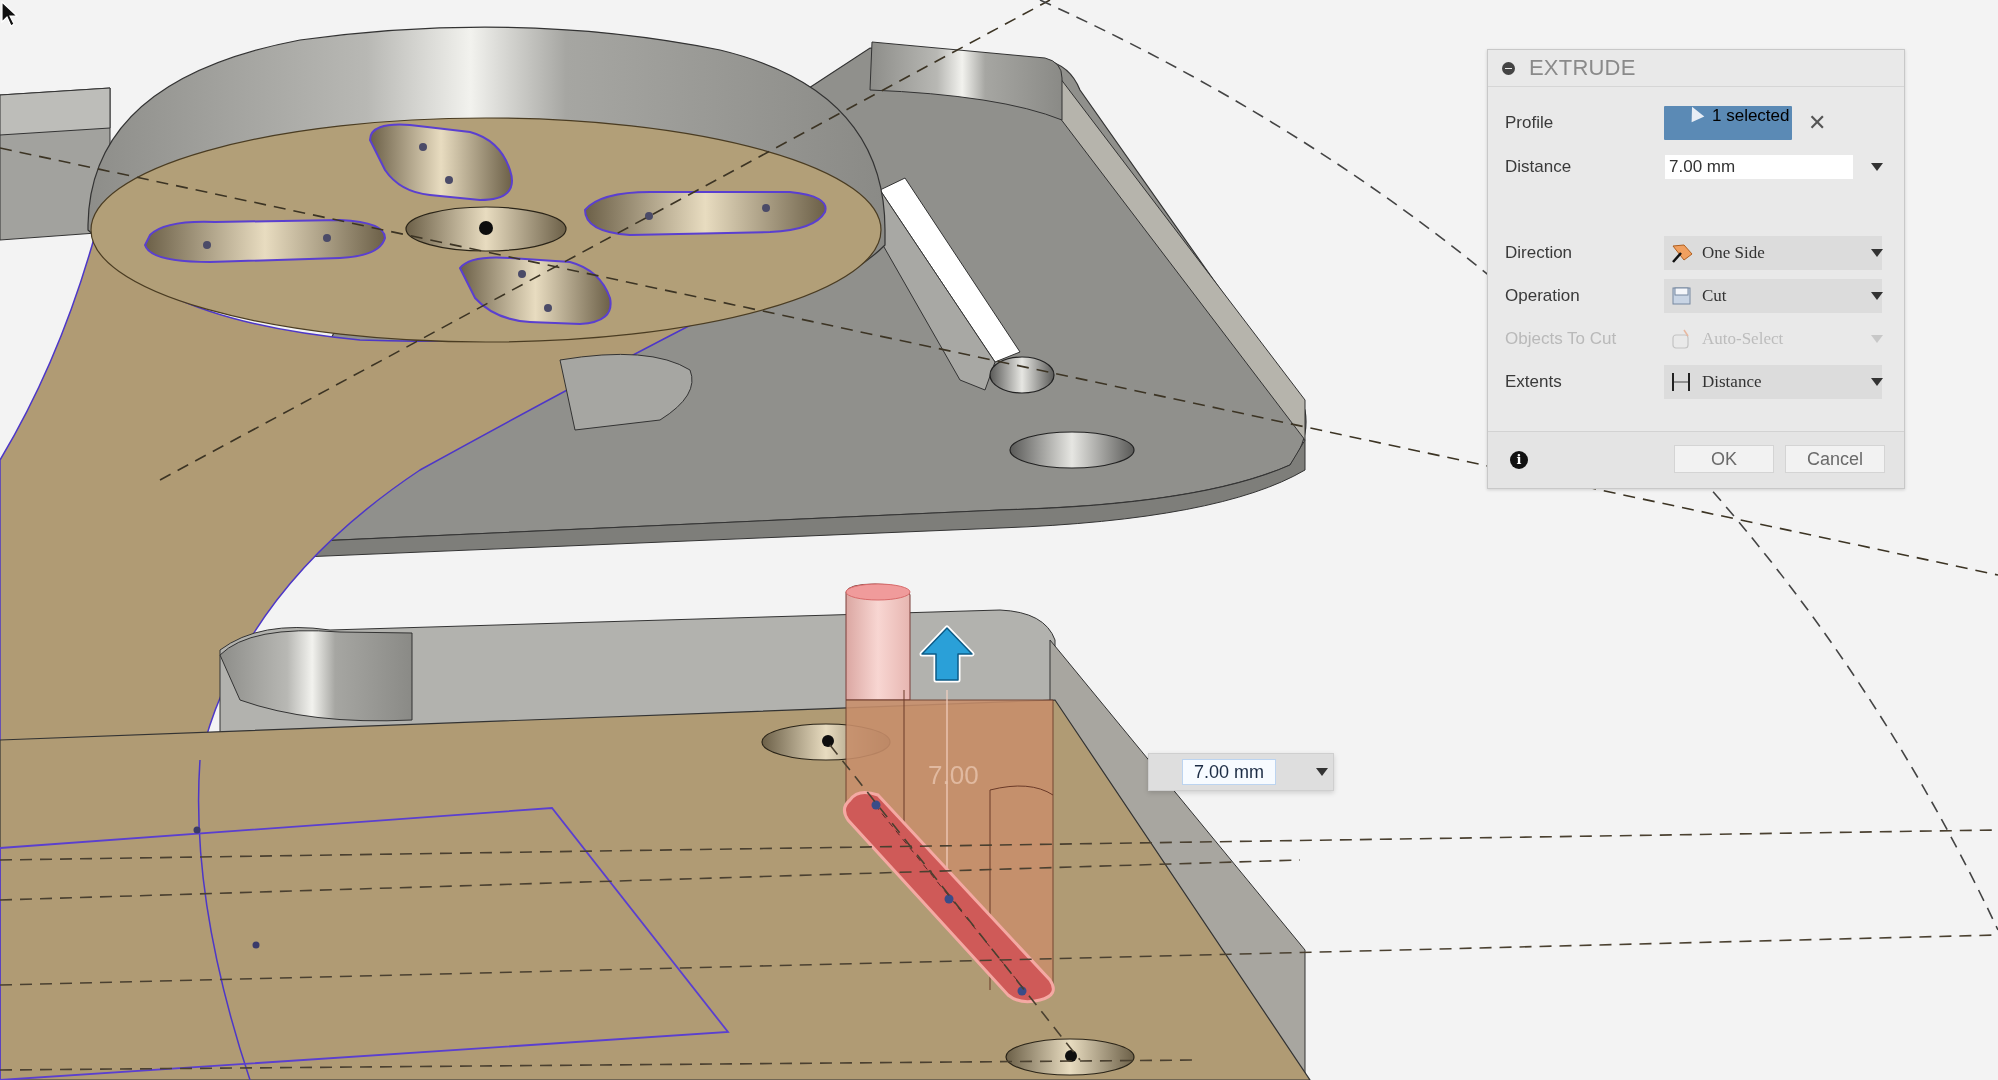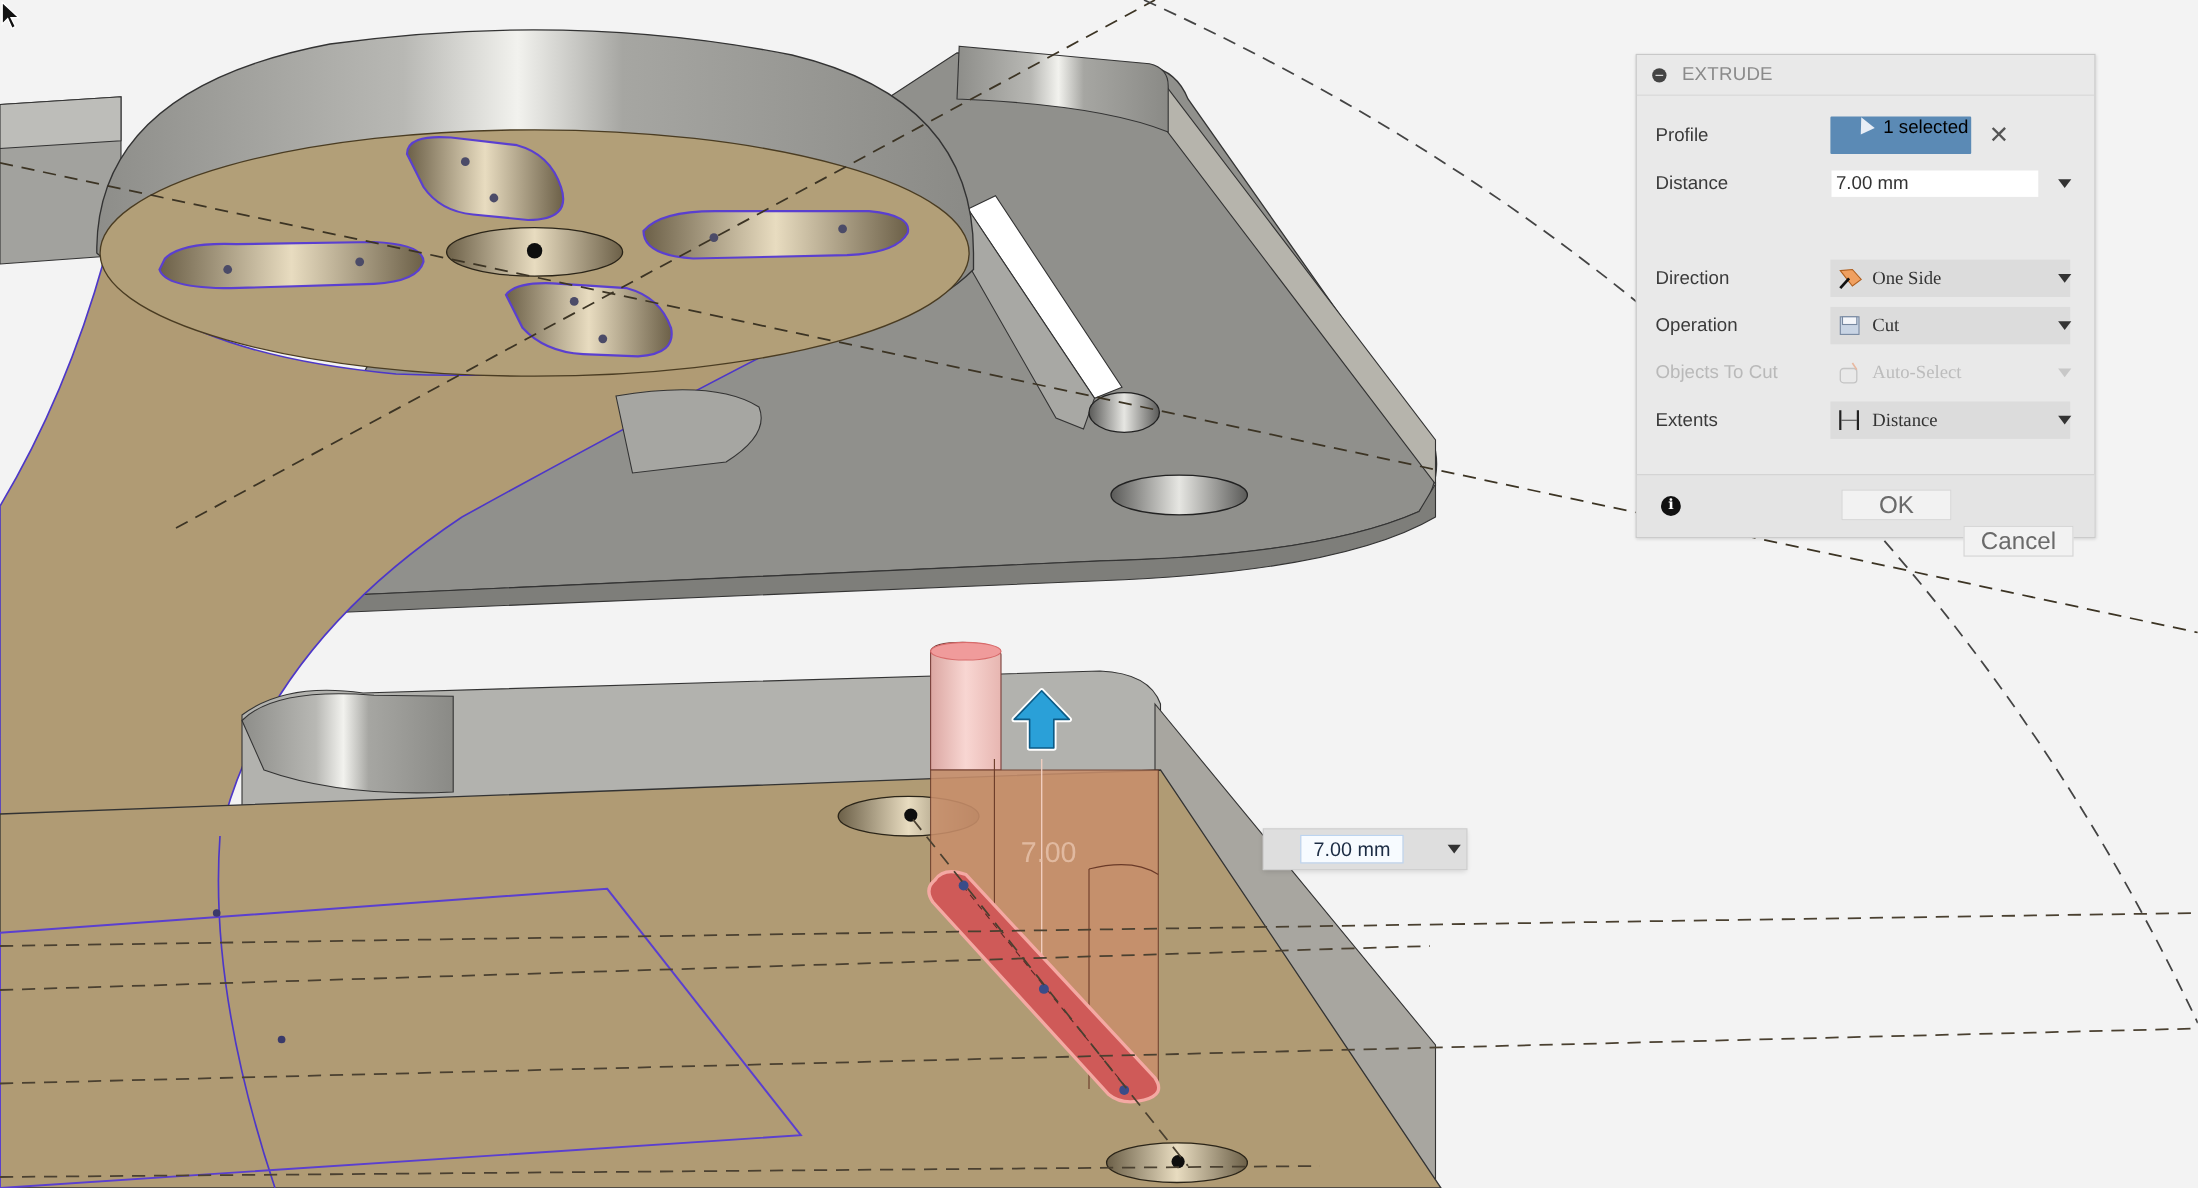--- a/index.html
+++ b/index.html
@@ -1,37 +1,37 @@
 <!DOCTYPE html>
 <html><head>
 <meta charset="utf-8">
 <style>
   html, body { margin:0; padding:0; }
   body { width:1998px; height:1080px; overflow:hidden; background:#f3f3f3; font-family:"Liberation Sans", sans-serif; position:relative; }
   #viewport { position:absolute; left:0; top:0; width:1710px; height:1080px; }
   #viewport svg { position:absolute; left:0; top:0; }
   .dialog { position:absolute; left:1487px; top:49px; width:416px; height:438px; background:#e9e9e9; border:1px solid #c8c8c8; box-shadow:0 1px 3px rgba(0,0,0,0.15); font-size:17px; color:#333; }
-  .dlg-head { height:36px; border-bottom:1px solid #d6d6d6; display:flex; align-items:center; padding-left:14px; color:#8a8a8a; font-size:17px; letter-spacing:0.2px; }
+  .dlg-head { height:36px; border-bottom:1px solid #d6d6d6; display:flex; align-items:center; padding-left:14px; color:#8a8a8a; font-size:22px; letter-spacing:0.2px; }
   .collapse-dot { width:13px; height:13px; border-radius:50%; background:#444; margin-right:14px; position:relative; }
   .collapse-dot::after { content:""; position:absolute; left:3px; top:6px; width:7px; height:1.5px; background:#e9e9e9; }
   .row { position:absolute; left:0; width:100%; height:36px; display:flex; align-items:center;margin-top:12px; }
   .lbl { position:absolute; left:17px; color:#3a3a3a; }
   .lbl.dis { color:#b9b9b9; }
   .sel-btn { position:absolute; left:176px; height:34px; width:128px; background:#5b8ab5; color:#000000; display:flex; padding-left:24px; box-sizing:border-box; border-radius:1px; }
   .sel-btn .cur { width:0; height:0; border-left:7px solid transparent; border-right:7px solid transparent; border-bottom:14px solid #e8eef6; transform:rotate(-25deg); margin-right:10px; }
   .clear-x { position:absolute; left:320px; font-size:22px; color:#555; cursor:pointer; }
   .txt-in { position:absolute; left:177px; width:188px; height:24px; background:#fff; border:none; font-family:"Liberation Sans", sans-serif; font-size:17px; color:#333; padding:0 4px; box-sizing:border-box; }
   .dd-arrow { position:absolute; left:383px; width:0; height:0; border-left:6px solid transparent; border-right:6px solid transparent; border-top:8px solid #333; }
   .dd-arrow.dis { border-top-color:#c8c8c8; }
   .dd { position:absolute; left:176px; width:218px; height:34px; background:#dcdcdc; display:flex; align-items:center; padding-left:6px; box-sizing:border-box;font-family:Liberation Serif, serif; }
   .dd.dis { background:transparent; color:#bcbcbc; }
   .dd .ico { width:24px; height:22px; margin-right:8px; position:relative; }
   .dlg-foot { position:absolute; left:0; bottom:0; width:100%; height:56px; border-top:1px solid #d2d2d2; background:#e4e4e4; }
   .info-ico { position:absolute; left:22px; top:19px; width:18px; height:18px; border-radius:50%; background:#111; color:#fff; font-weight:bold; font-size:13px; text-align:center; line-height:18px; font-family:"DejaVu Serif", serif; }
-  .btn { position:absolute; top:13px; height:28px; background:#f2f2f2; border:1px solid #d4d4d4; color:#6a6a6a; font-size:22px; display:flex; align-items:center; justify-content:center; box-sizing:border-box; cursor:pointer; }
+  .btn { position:absolute; top:13px; height:28px; background:#f2f2f2; border:1px solid #d4d4d4; color:#6a6a6a; font-size:18px; display:flex; align-items:center; justify-content:center; box-sizing:border-box; cursor:pointer; }
   .dim-box { position:absolute; left:1148px; top:753px; width:184px; height:36px; background:#dedede; border:1px solid #cfcfcf; box-shadow:0 2px 5px rgba(0,0,0,0.15); }
   .dim-box input { position:absolute; left:34px; top:6px; width:92px; height:24px; border:none; background:#f7fbff; font-family:"Liberation Sans", sans-serif; font-size:18px; color:#1c2c44; text-align:center; box-sizing:border-box; outline:1px solid #bcd4f0; }
   .dim-box .dd-arrow { left:167px; top:14px; }
   .mouse-cursor { position:absolute; left:1287px; top:559px; }
 </style>
 </head>
 <body>
 
 <div id="viewport">
 <svg width="1998" height="1080" viewBox="0 0 1998 1080" xmlns="http://www.w3.org/2000/svg">
@@ -248,15 +248,15 @@
           </svg>
       </span>
       <span>Distance</span>
     </div>
     <span class="dd-arrow"></span>
   </div>
 
   <div class="dlg-foot">
     <span class="info-ico">i</span>
     <div class="btn" style="left:186px; width:100px;">OK</div>
-    <div class="btn" style="left:297px; width:100px;margin-top:33px;">Cancel</div>
+    <div class="btn" style="left:297px; width:100px;">Cancel</div>
   </div>
 </div>
 
 </body></html>

